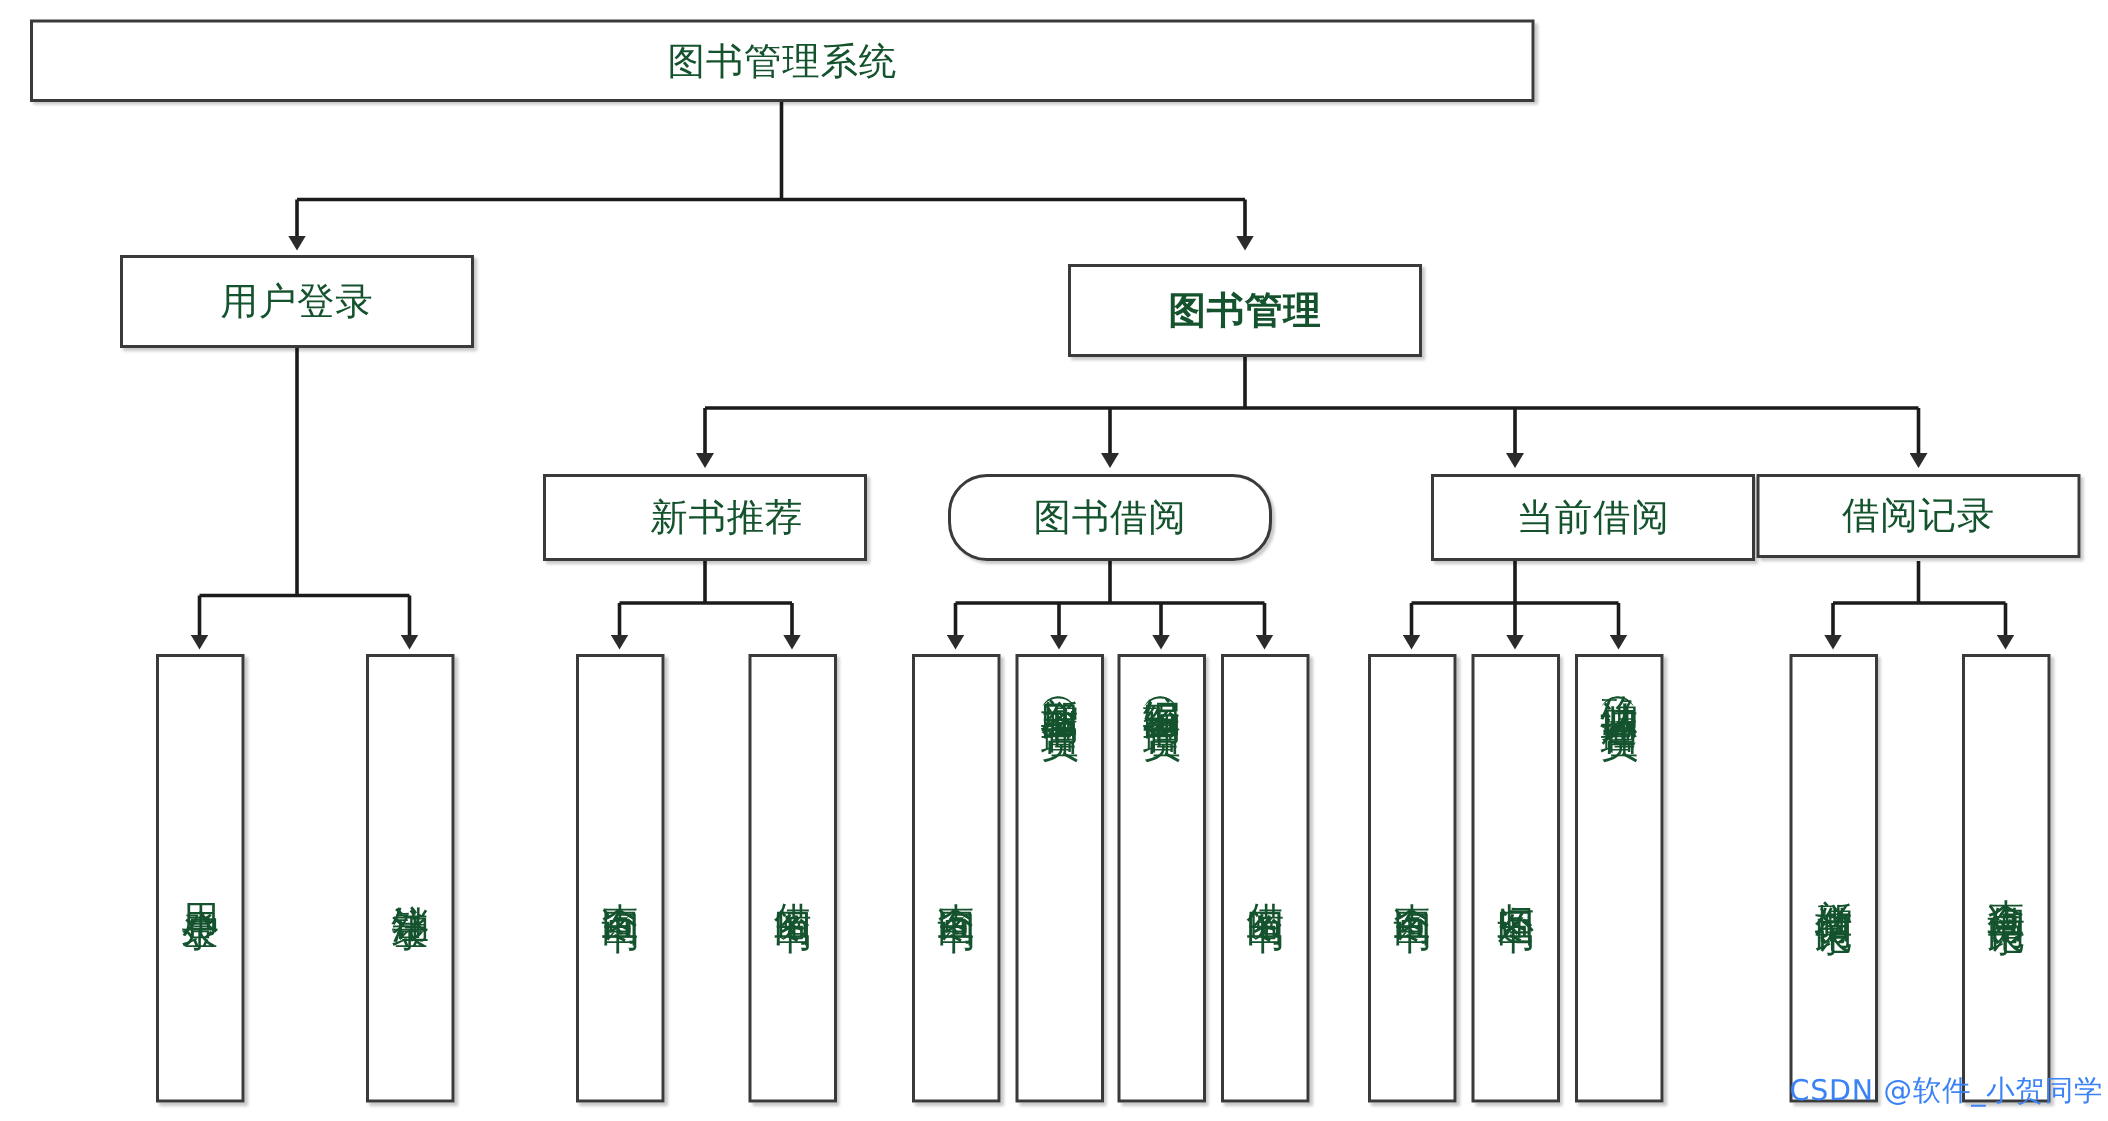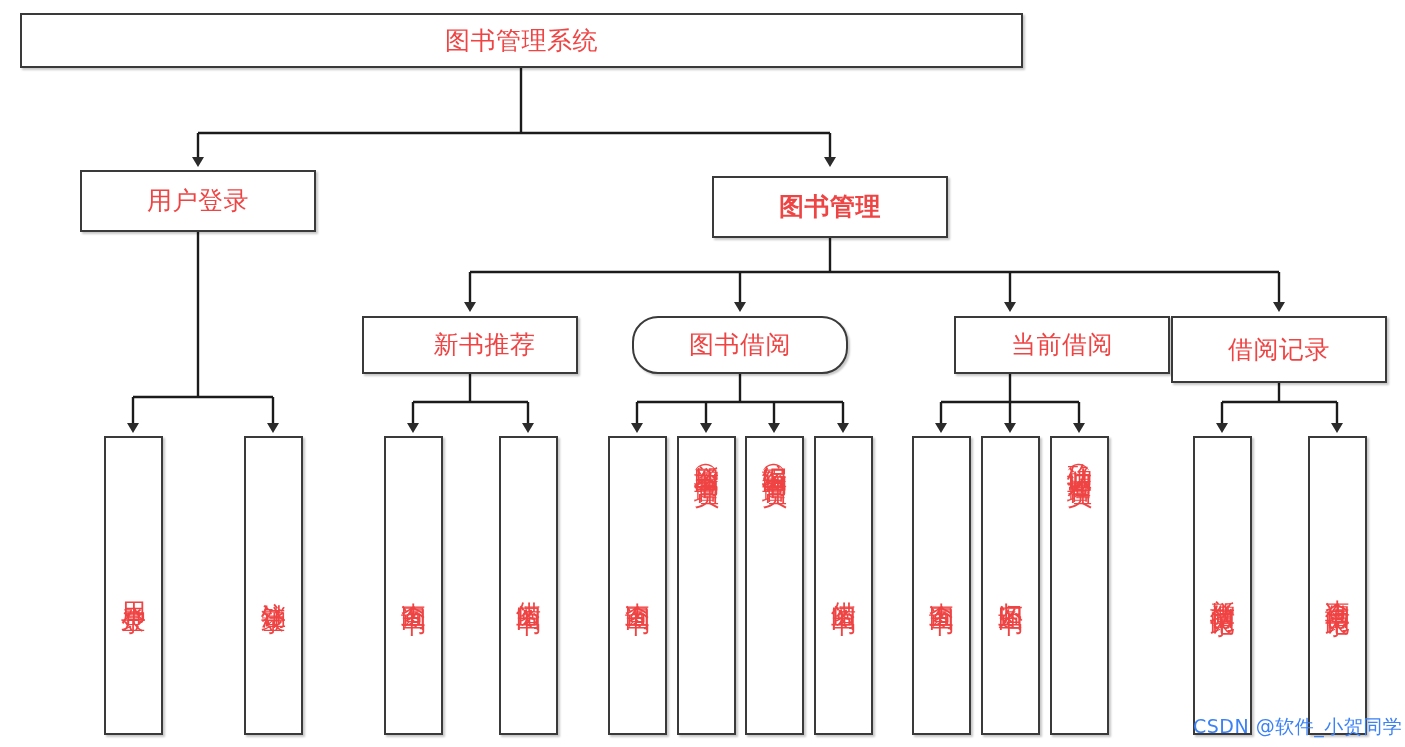--- a/index.html
+++ b/index.html
@@ -28,21 +28,21 @@
   }
   .node {
     position: absolute;
     box-sizing: border-box;
     background: #ffffff;
     border: 2px solid #3a3a3a;
     box-shadow: 2px 2px 2px rgba(0,0,0,0.22);
     display: flex;
     align-items: center;
     justify-content: center;
-    color: #ef4444;
+    color: #14532d;
   }
   .node .lbl {
     display: block;
     text-align: center;
     line-height: 1.18;
     white-space: nowrap;
   }
   
   .node.horiz .lbl {
     font-size: 25px;
@@ -157,21 +157,21 @@
   </div>
 
   <div class="node horiz" style="left:632px; top:316px; width:216px; height:58px;border-radius:26px;">
     <span class="lbl">图书借阅</span>
   </div>
 
   <div class="node horiz" style="left:954px; top:316px; width:216px; height:58px;">
     <span class="lbl">当前借阅</span>
   </div>
 
-  <div class="node horiz" style="left:1171px; top:316px; width:216px; height:67px;">
+  <div class="node horiz" style="left:1171px; top:316px; width:216px; height:56px;">
     <span class="lbl">借阅记录</span>
   </div>
 
   <div class="node vert" style="left:104px; top:436px; width:59px; height:299px;">
     <div class="vwrap">
       <span class="lbl">用户登录</span>
     </div>
   </div>
 
   <div class="node vert" style="left:244px; top:436px; width:59px; height:299px;">

